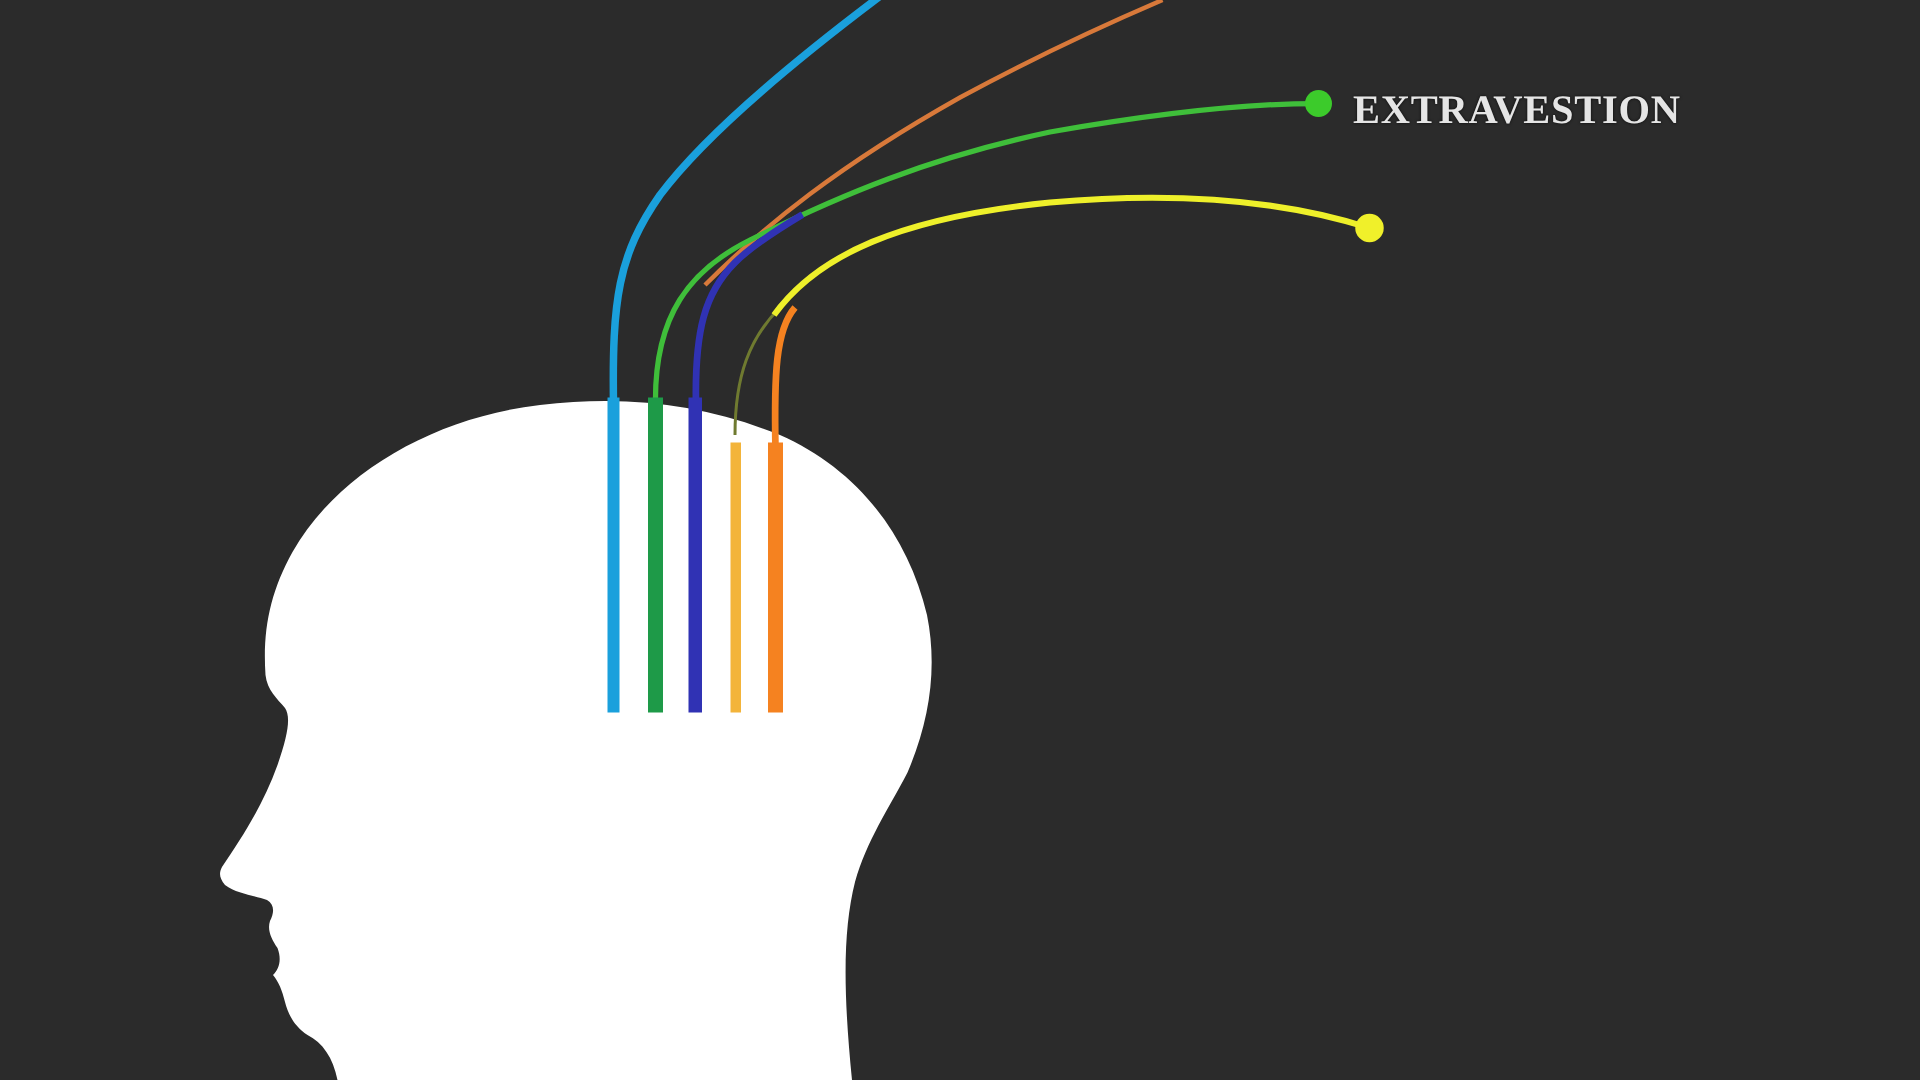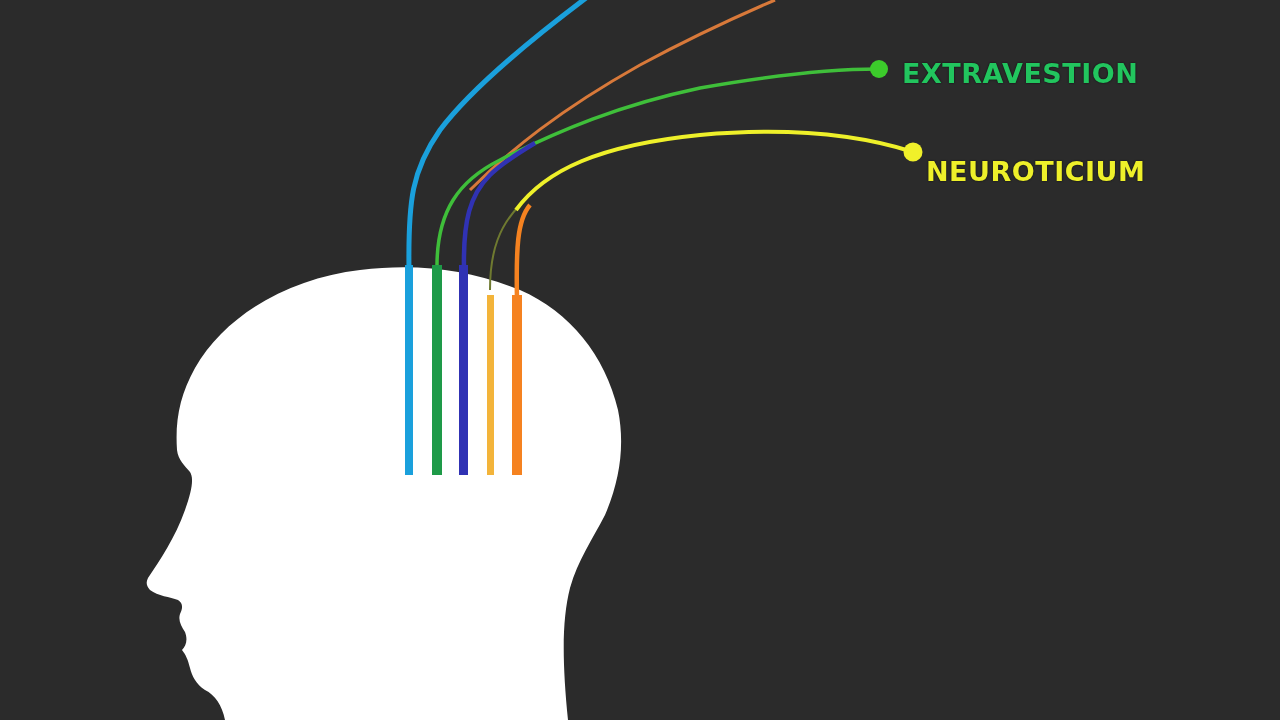--- a/index.html
+++ b/index.html
@@ -28,21 +28,22 @@
       font-family: "DejaVu Sans", "Liberation Sans", sans-serif;
       font-weight: bold;
       letter-spacing: 0.5px;
       white-space: nowrap;
       text-shadow: 0 0 2px rgba(0,0,0,0.8);
     }
     .label-extraversion {
       left: 902px;
       top: 58px;
       font-size: 27px;
-      color: #22c55e;
+      color: #e5e5e5;
+      font-family: Liberation Serif, serif;
     }
     .label-neuroticism {
       left: 926px;
       top: 156px;
       font-size: 27px;
       color: #eef02a;
     }
   </style>
 </head>
 <body>
@@ -89,14 +90,13 @@
     <rect x="432" y="265" width="10" height="210" fill="#1e9a48"></rect>
     <rect x="459" y="265" width="9" height="210" fill="#3032b4"></rect>
     <rect x="487" y="295" width="7" height="180" fill="#f3b43a"></rect>
     <rect x="512" y="295" width="10" height="180" fill="#f58220"></rect>
 
     <circle cx="879" cy="69" r="9" fill="#3ccb2b"></circle>
     <circle cx="913" cy="152" r="9.5" fill="#f0f02a"></circle>
   </svg>
 
   <div class="trait-label label-extraversion">EXTRAVESTION</div>
-  <div class="trait-label label-neuroticism">NEUROTICIUM</div>
 </div>
 
 </body></html>

